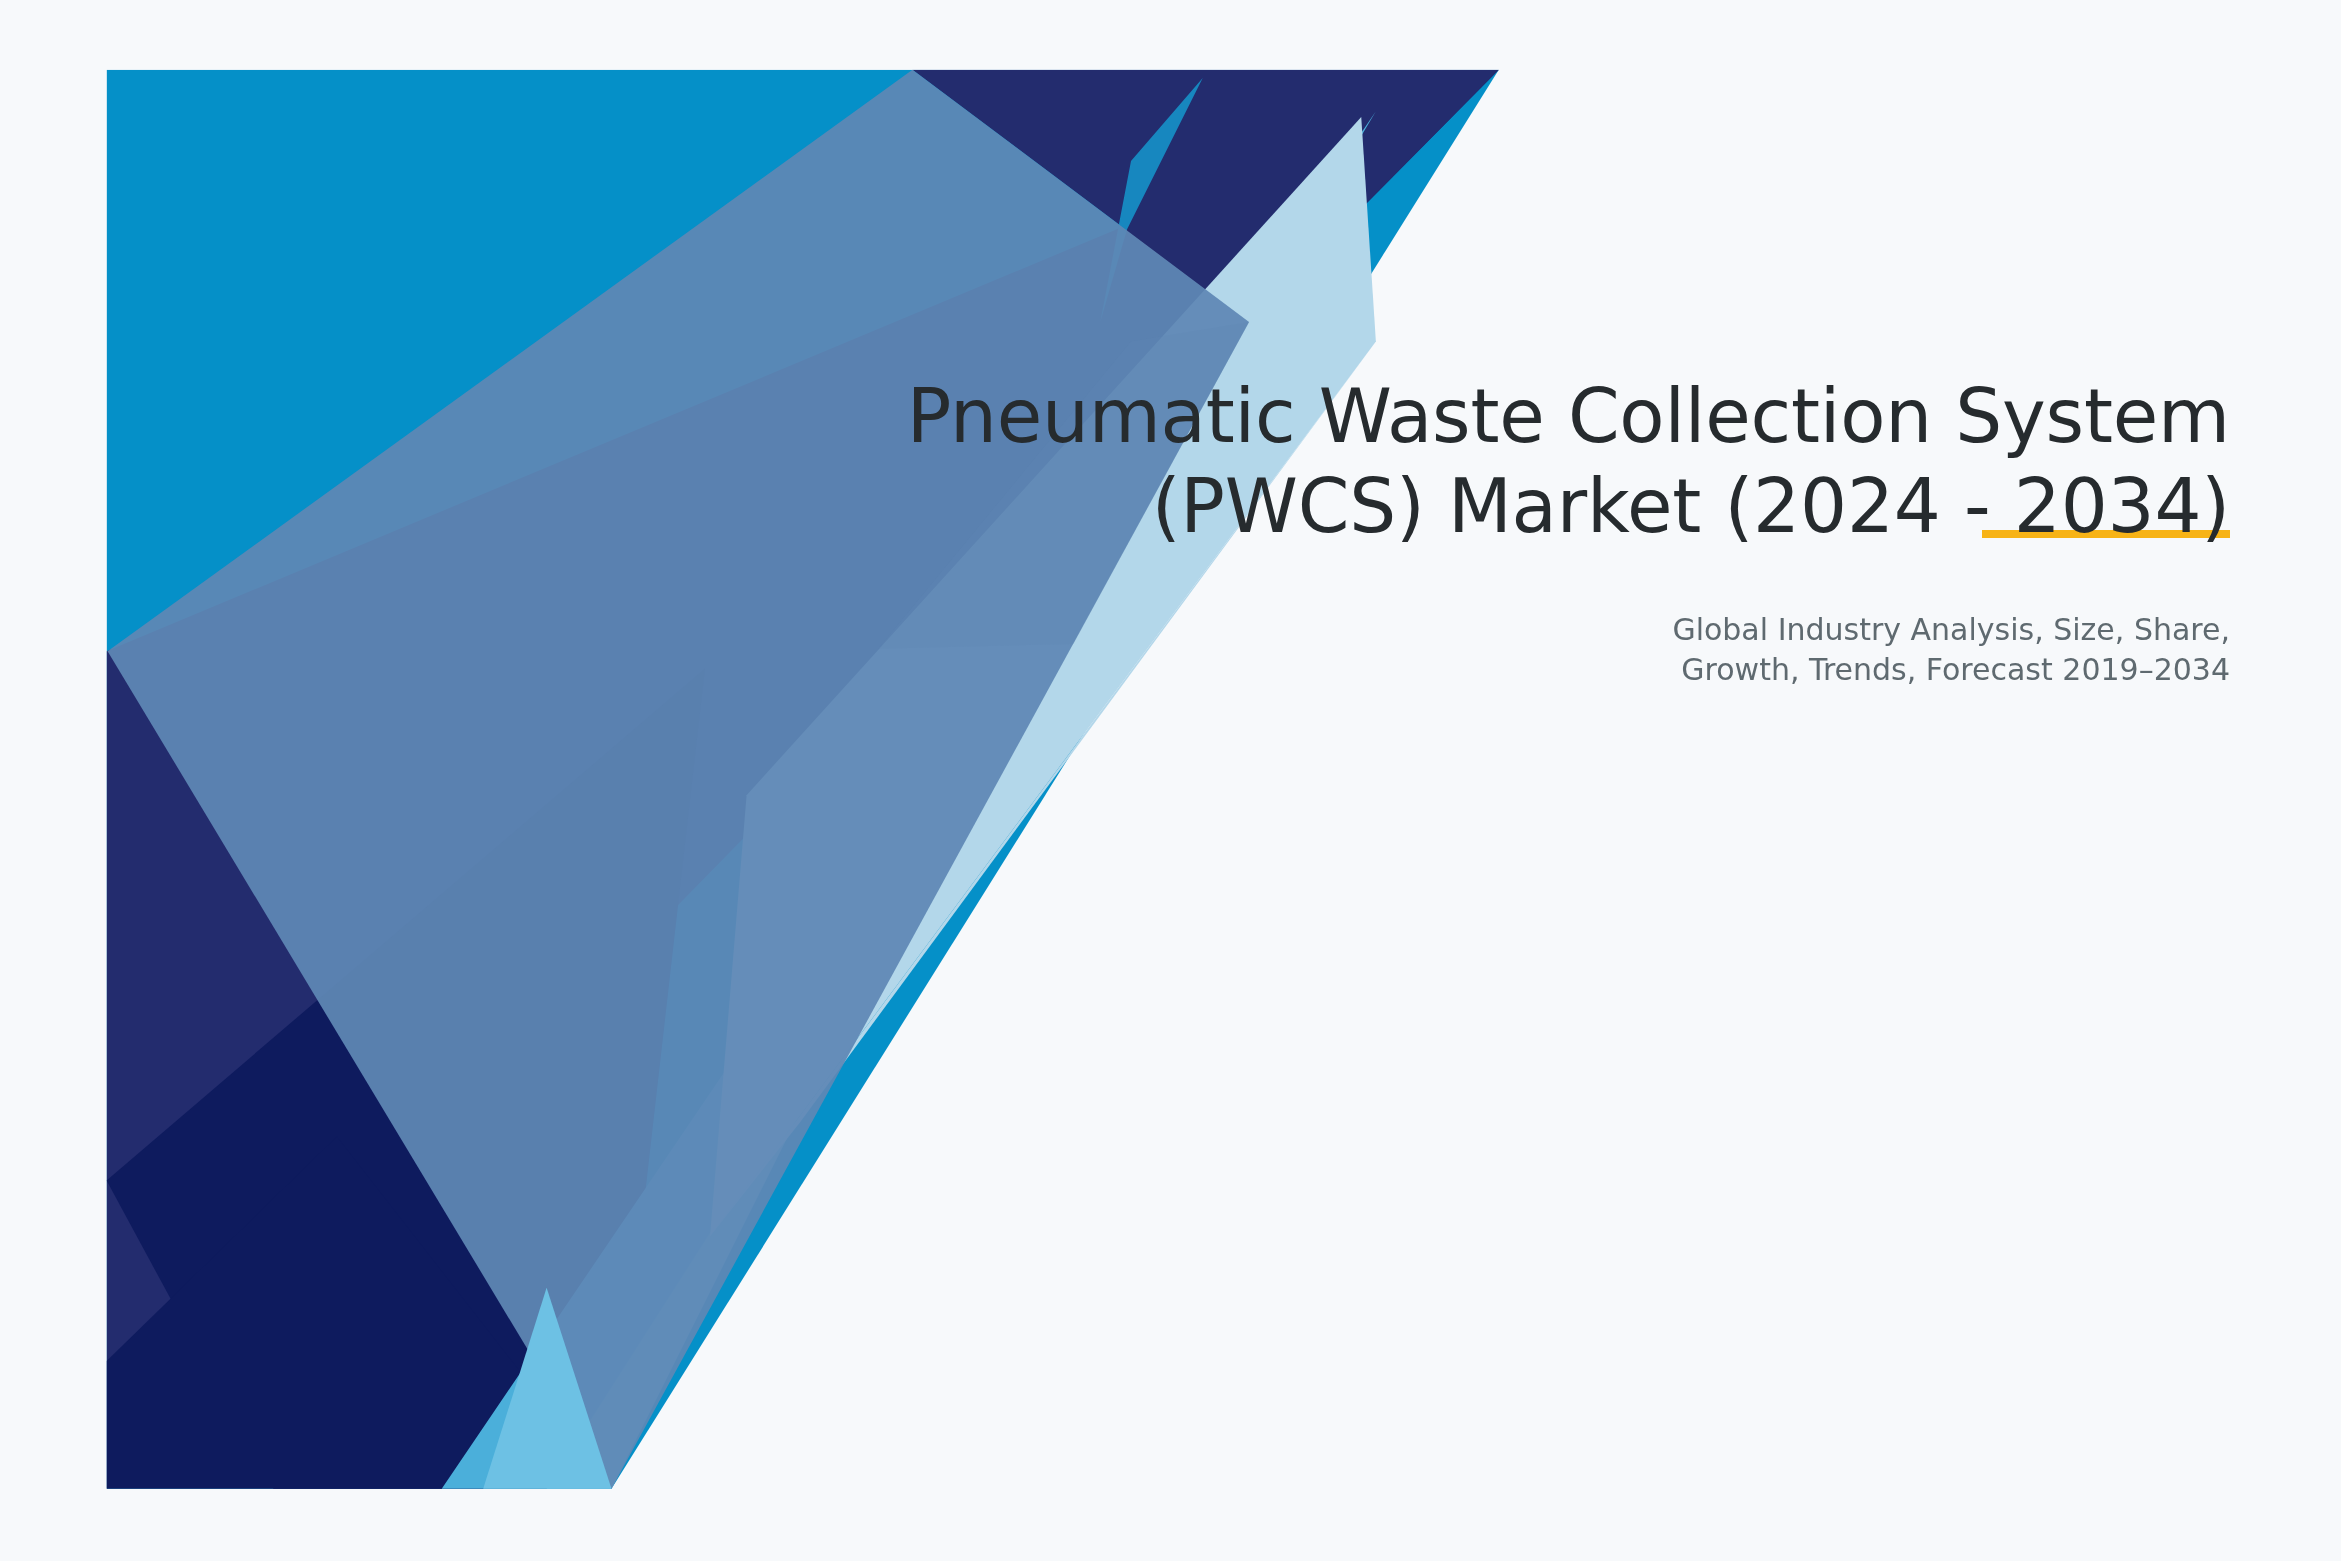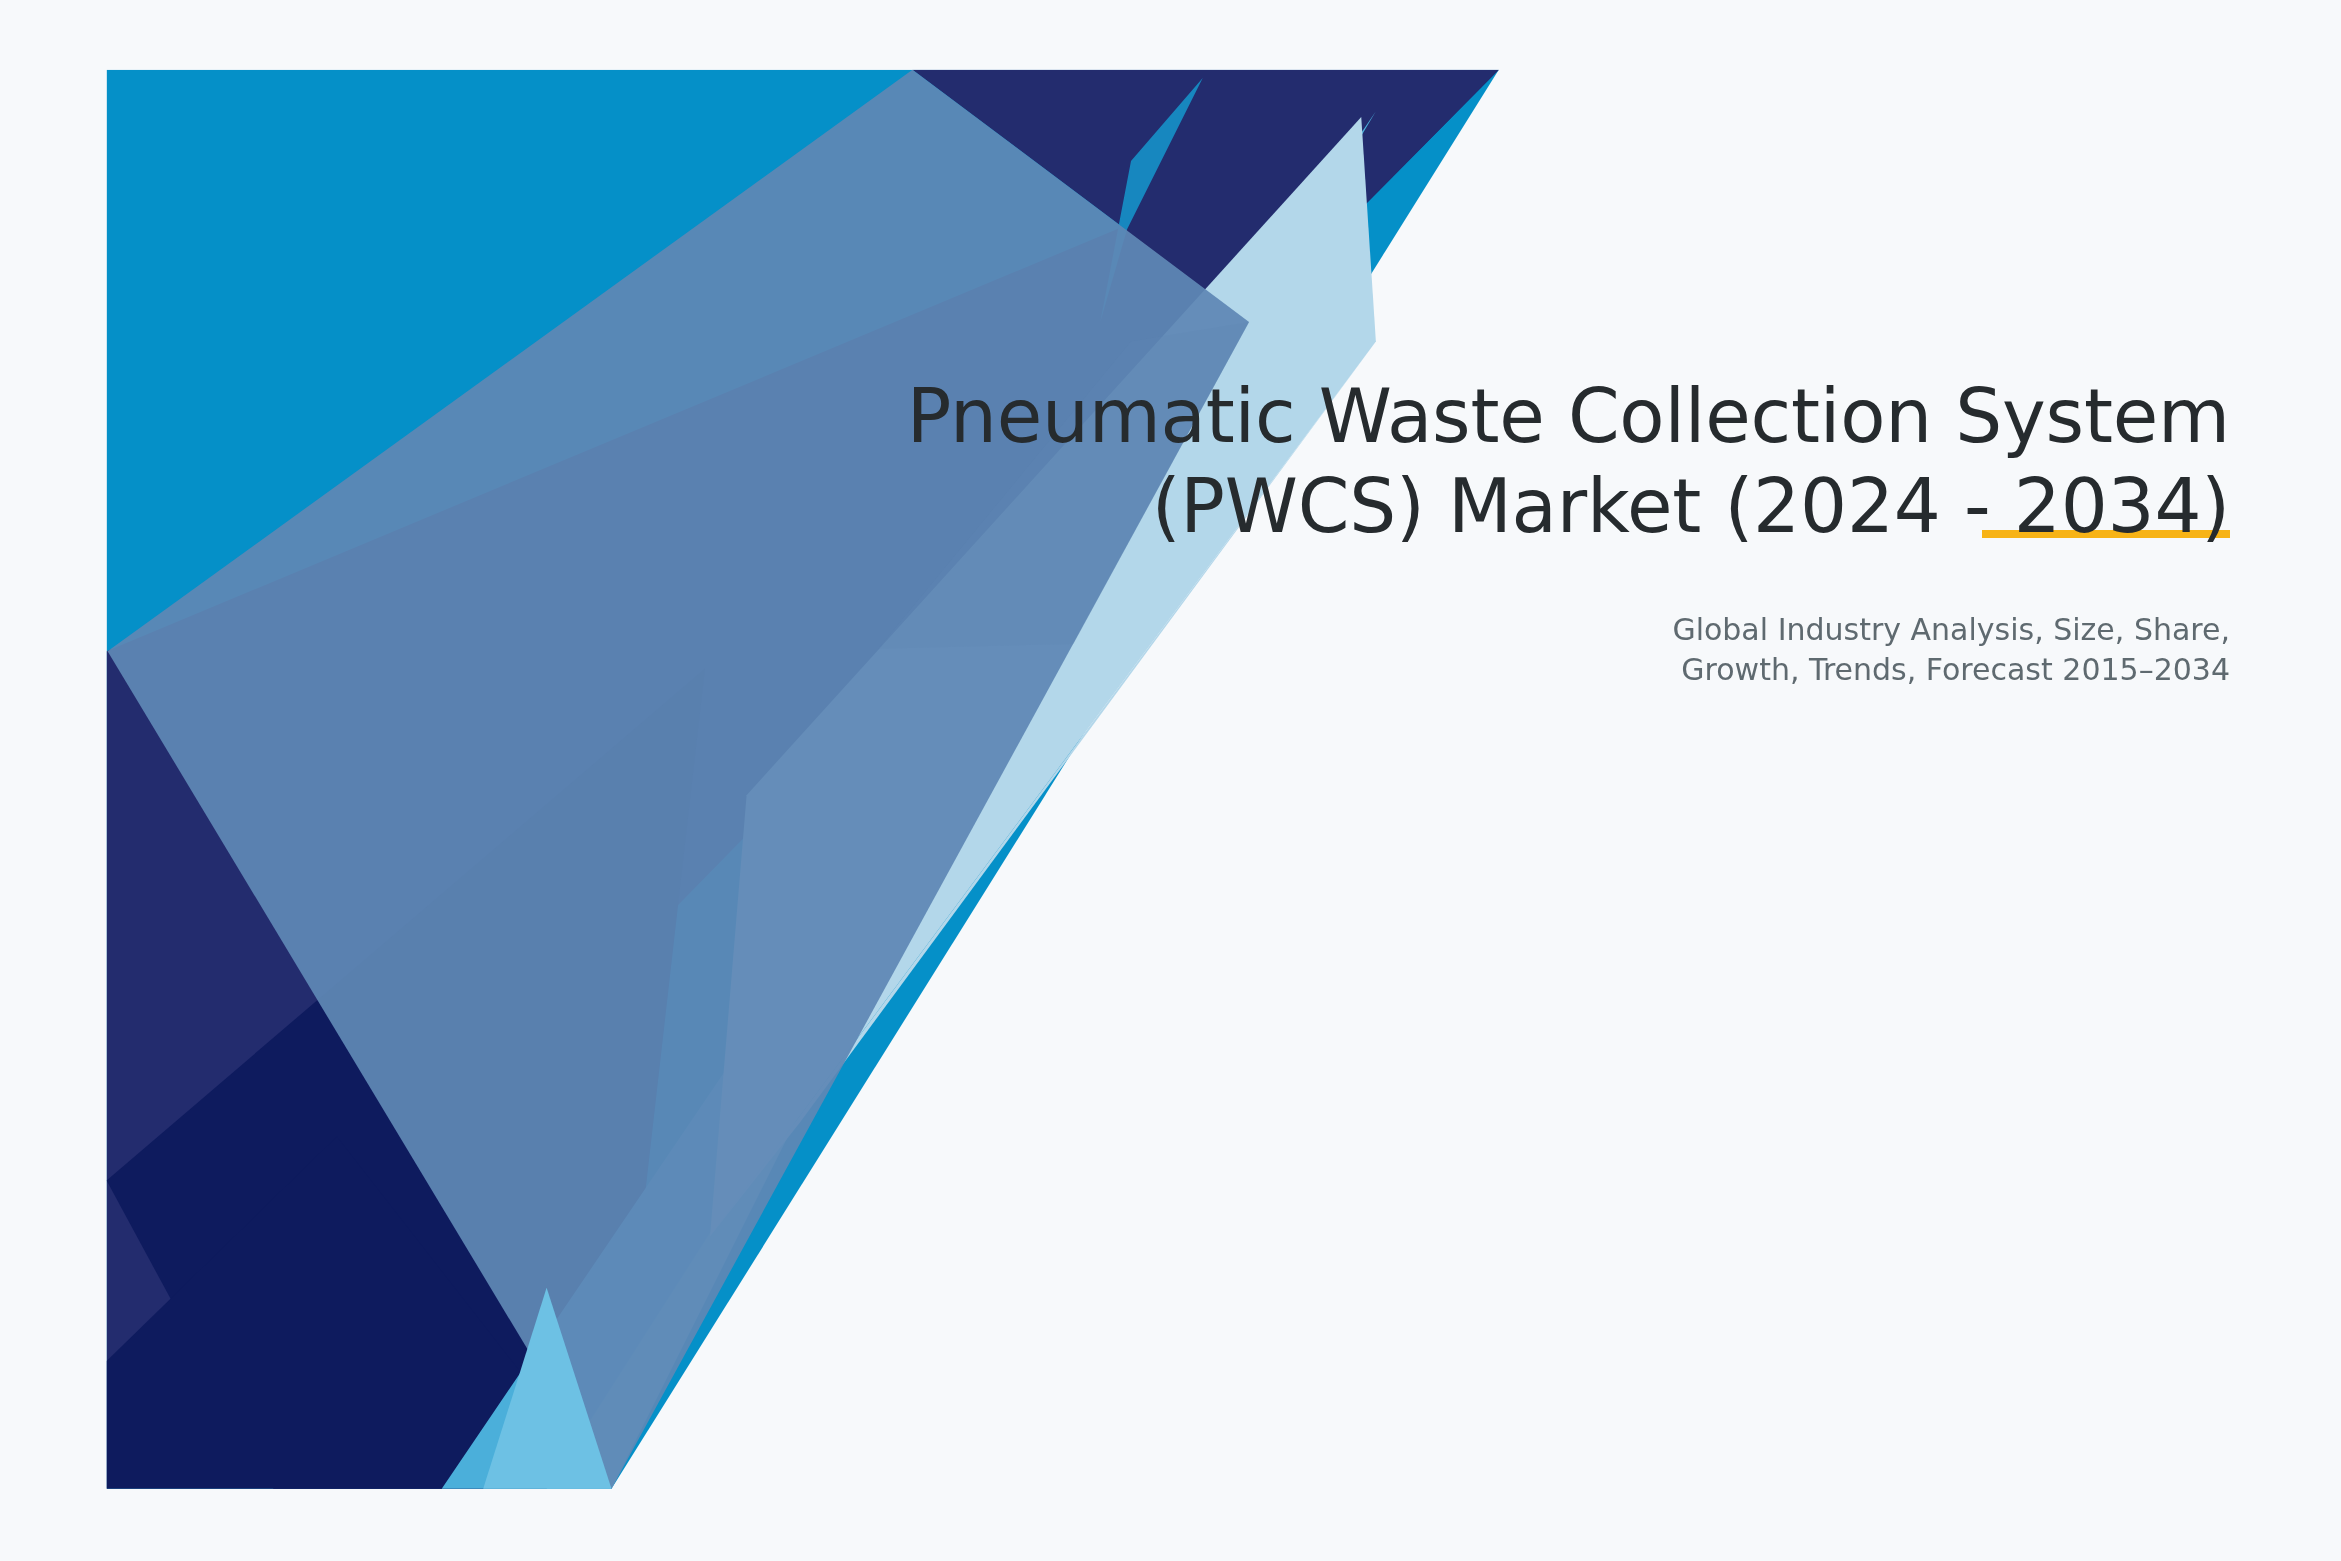--- a/index.html
+++ b/index.html
@@ -125,18 +125,18 @@
 
   <div id="cover-text">
 
     <div id="title-wrap" style="position:relative;">
       <div id="title-accent-underline"></div>
       <h1 id="cover-title">Pneumatic Waste Collection System
 (PWCS) Market (2024 - 2034)</h1>
     </div>
 
     <p id="cover-subtitle">Global Industry Analysis, Size, Share,
-Growth, Trends, Forecast 2015–2034</p>
+Growth, Trends, Forecast 2019–2034</p>
 
   </div>
 
 </div>
 
 
 </body></html>

